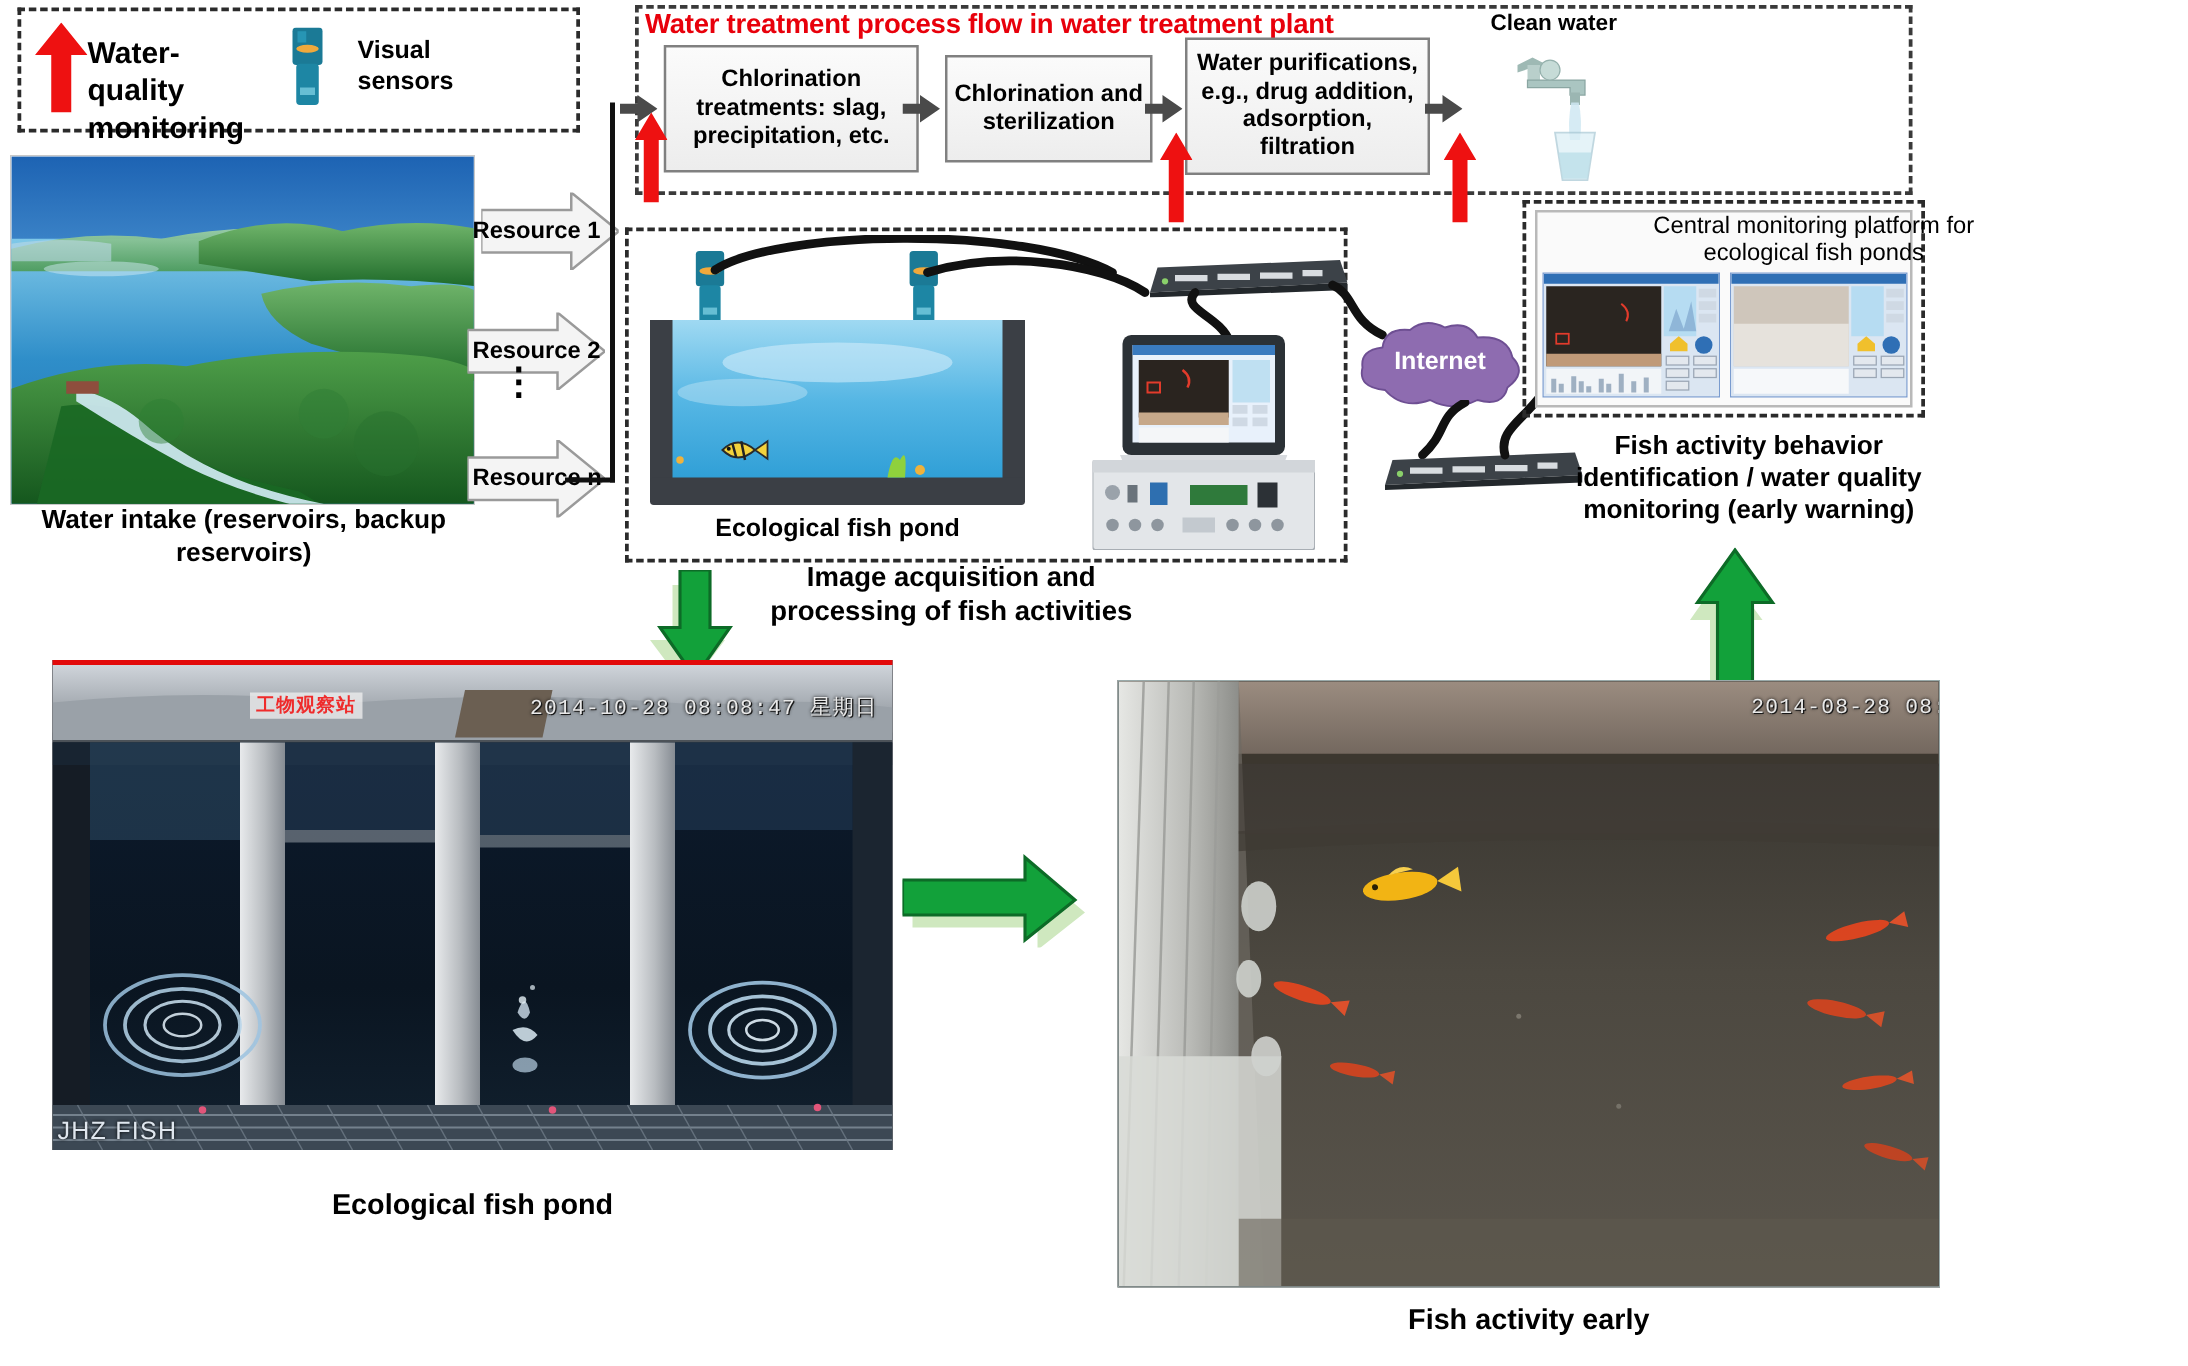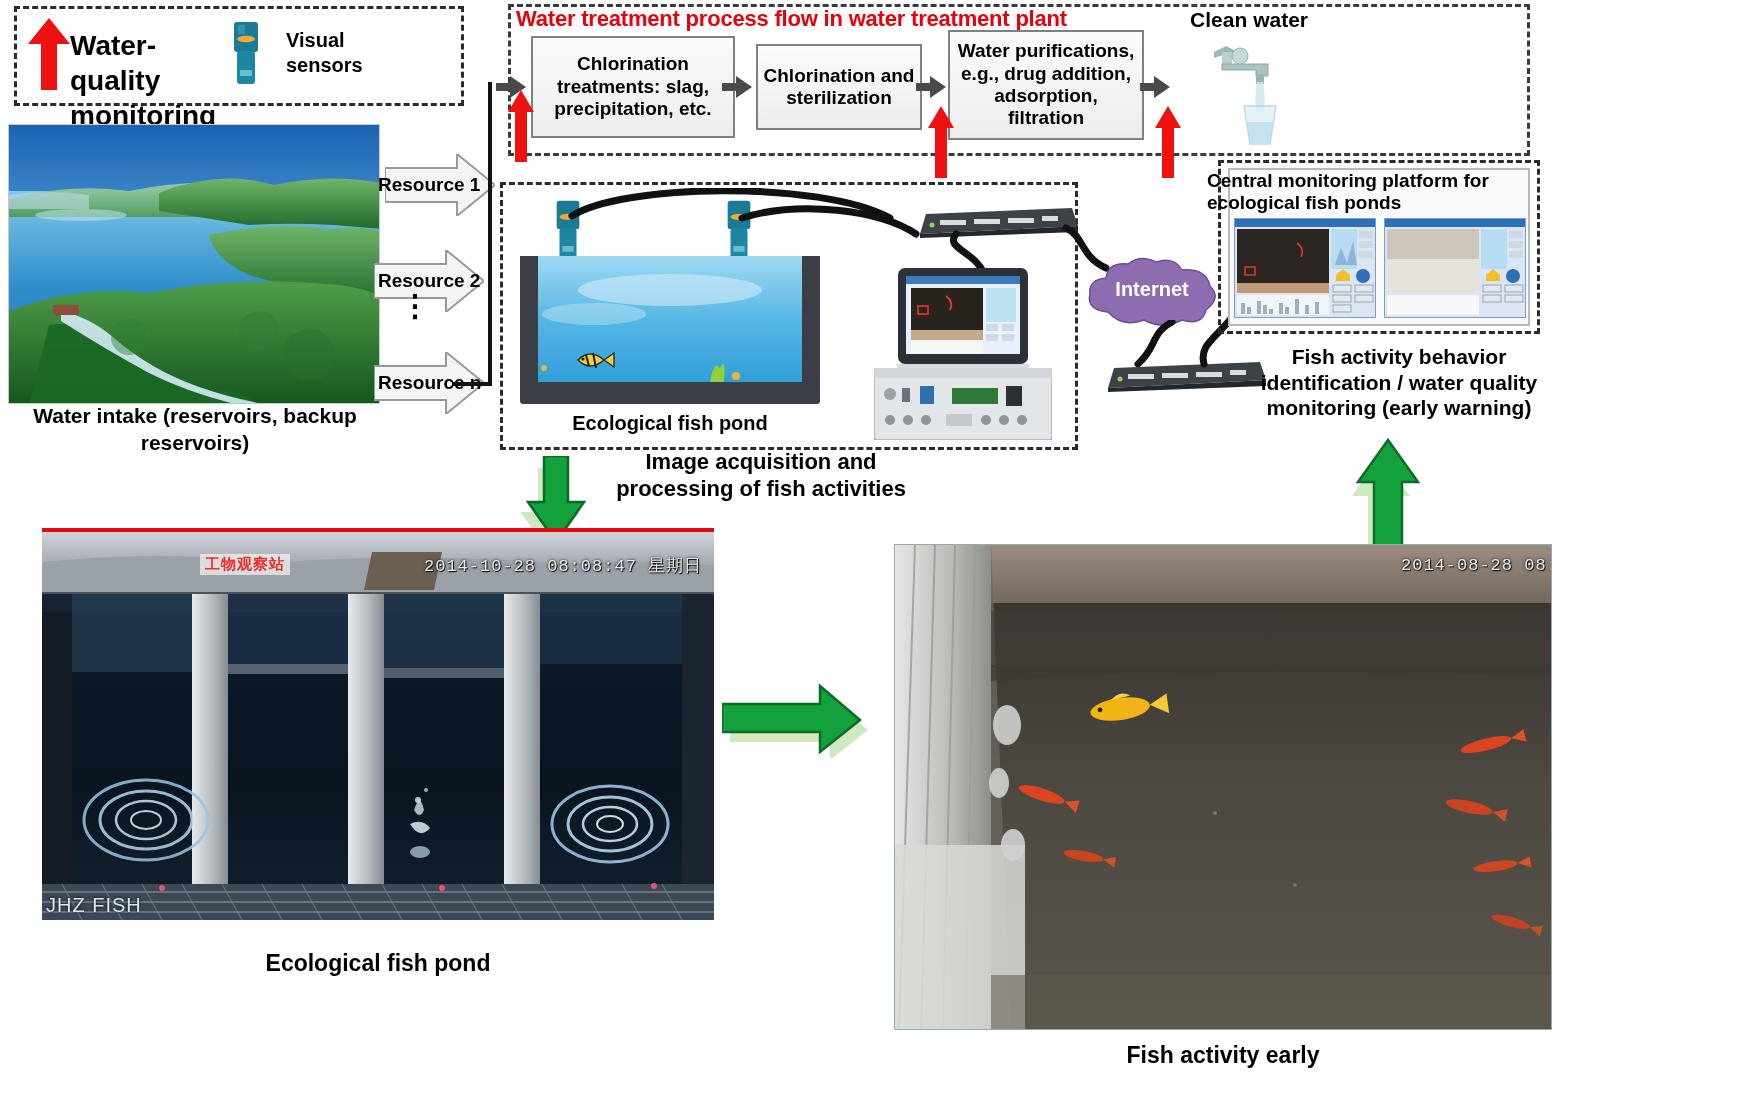--- a/index.html
+++ b/index.html
@@ -17,21 +17,21 @@
   #legend-box {
     left:14px; top:6px; width:450px; height:100px;
     border:3px dashed #2b2b2b;
     background:#fff;
   }
   #legend-arrow {
     left:28px; top:18px; width:42px; height:72px;
   }
   #legend-wq-label {
     left:70px; top:28px; width:150px;
-    font-size:28px; font-weight:bold; color:#000; line-height:1.25;
+    font-size:24px; font-weight:bold; color:#000; line-height:1.25;
   }
   #legend-sensor-icon { left:228px; top:22px; width:36px; height:62px; }
   #legend-vs-label {
     left:286px; top:28px; width:130px;
     font-size:20px; font-weight:bold; color:#000; line-height:1.25;
   }
 
   
   #intake-photo {
     left:8px; top:124px; width:372px; height:280px;
@@ -78,22 +78,22 @@
   #proc2 { left:756px; top:44px; width:166px; height:86px; }
   #proc3 { left:948px; top:30px; width:196px; height:110px; }
 
   .blk-arrow { width:30px; height:26px; }
   #ba0 { left:496px; top:74px; }
   #ba1 { left:722px; top:74px; }
   #ba2 { left:916px; top:74px; }
   #ba3 { left:1140px; top:74px; }
 
   #clean-water-label {
-    left:1178px; top:8px; width:130px; text-align:right;
-    font-size:21px; font-weight:bold; color:#000;
+    left:1178px; top:8px; width:130px; text-align:center;
+    font-size:18px; font-weight:bold; color:#000;
   }
   #faucet-icon { left:1196px; top:36px; width:96px; height:110px; }
 
   
   .red-arrow { width:26px; height:72px; }
   #ra1 { left:508px; top:90px; }
   #ra2 { left:928px; top:106px; }
   #ra3 { left:1155px; top:106px; }
 
   
@@ -129,22 +129,22 @@
   
   #central-box {
     left:1218px; top:160px; width:322px; height:174px;
     border:3px dashed #2b2b2b;
   }
   #central-inner {
     left:1228px; top:168px; width:302px; height:158px;
     border:2px solid #b9b9b9; background:#fafafa;
   }
   #central-title {
-    left:1207px; top:170px; width:294px; 
-    font-size:19px; font-weight:bold; color:#000; line-height:1.18;
+    left:1304px; top:170px; width:294px; text-align:center;
+    font-size:19px; font-weight:normal; color:#000; line-height:1.18;
   }
   .mon-screen {
     top:218px; width:142px; height:100px;
     border:1px solid #7a9ccf;
   }
   #mon-screen-left { left:1234px; }
   #mon-screen-right { left:1384px; }
 
   #right-caption {
     left:1256px; top:344px; width:286px; text-align:center;

